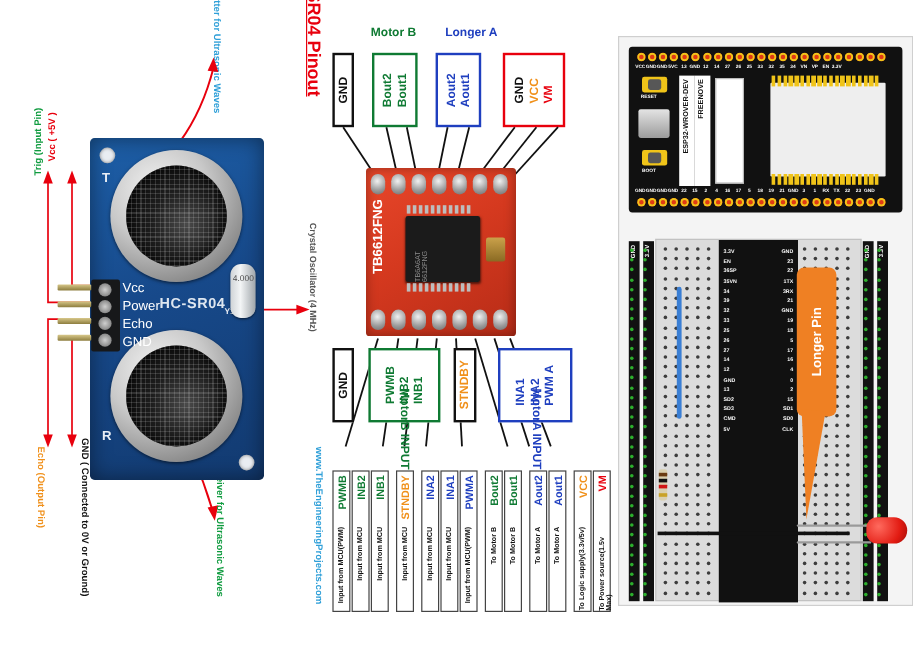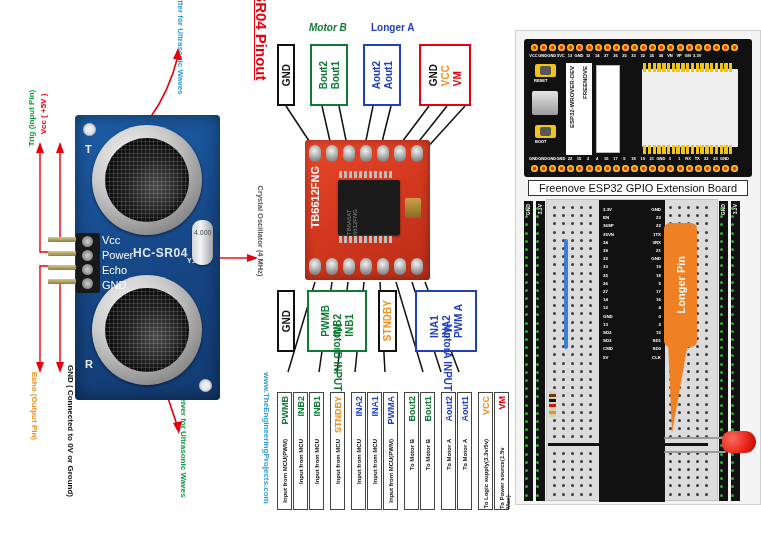--- a/index.html
+++ b/index.html
@@ -214,21 +214,21 @@
   <div class="pin-leg" style="left:48px;top:237px;"></div>
   <div class="pin-leg" style="left:48px;top:251px;"></div>
   <div class="pin-leg" style="left:48px;top:265px;"></div>
   <div class="pin-leg" style="left:48px;top:279px;"></div>
 
   <div class="vlabel rot90" style="left:198px;top:432px;width:135px;height:12px;color:#2e9fd8;font-size:8px;">www.TheEngineeringProjects.com</div>
 </div>
 
 <div class="panel" id="tb6612-panel">
 
-  <div class="grp-title" style="left:34px;top:22px;color:#0f7a33;font-style:italic;">Motor B</div>
+  <div class="grp-title" style="left:34px;top:22px;color:#0f7a33;">Motor B</div>
   <div class="grp-title" style="left:96px;top:22px;color:#1f3fbf;">Longer A</div>
 
   <div class="boxlbl" style="left:2px;top:44px;width:18px;height:62px;border-color:#111;">
     <span class="vtxt" style="color:#111;">GND</span>
   </div>
   <div class="boxlbl" style="left:35px;top:44px;width:38px;height:62px;border-color:#0f7a33;">
     <div class="stack">
       <span class="vtxt" style="color:#0f7a33;">Bout2</span>
       <span class="vtxt" style="color:#0f7a33;">Bout1</span>
     </div>
@@ -552,21 +552,20 @@
         <span>3</span>
         <span>1</span>
         <span>RX</span>
         <span>TX</span>
         <span>22</span>
         <span>23</span>
         <span>GND</span>
       </div>
   </div>
 
-  <div class="ext-title">Freenove ESP32 GPIO Extension Board</div>
 
   <div class="rail" style="left:8px;top:170px;height:300px;">
     <span>GND</span>
   </div>
   <div class="rail" style="left:20px;top:170px;height:300px;">
     <span>3.3V</span>
   </div>
   <div class="rail" style="left:203px;top:170px;height:300px;">
     <span>GND</span>
   </div>

